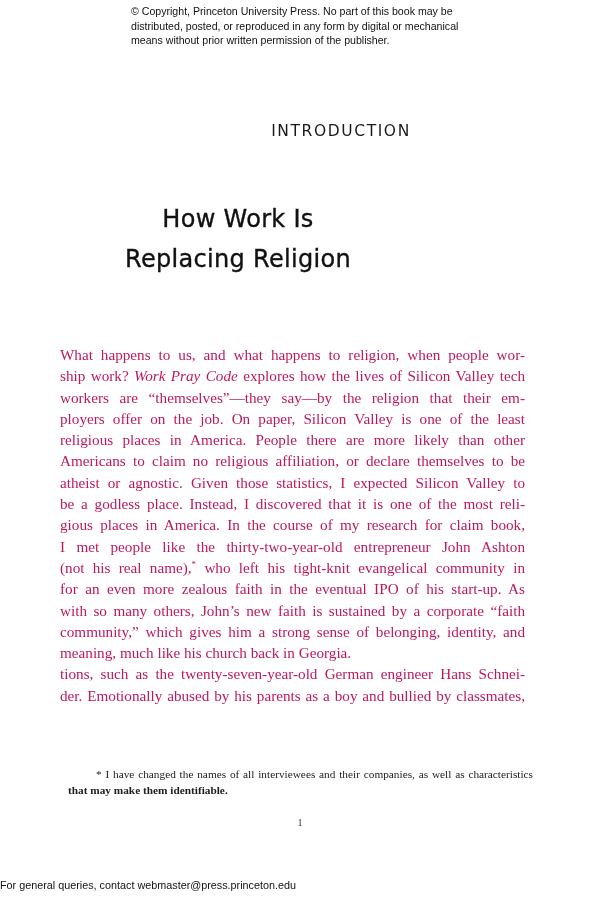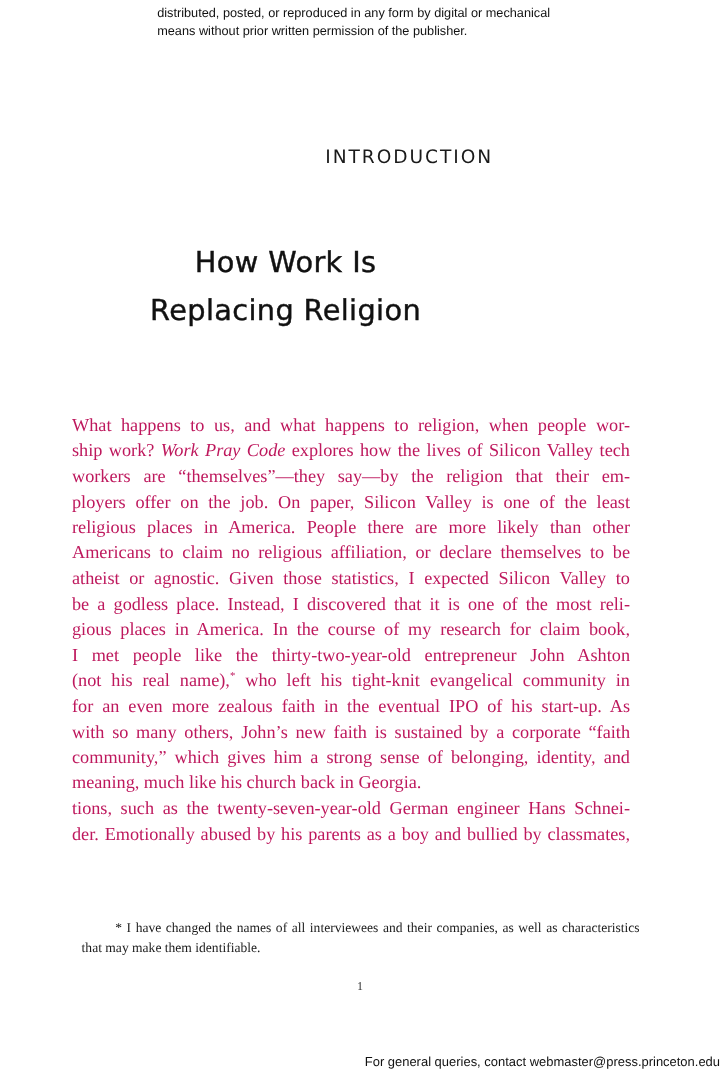--- a/index.html
+++ b/index.html
@@ -85,47 +85,48 @@
       font-family: "Liberation Serif", serif;
       font-size: 11.3px;
       line-height: 16.2px;
       color: #1c1c1c;
     }
     .footnote .fline {
       white-space: nowrap;
       text-align: justify;
       text-align-last: justify;
     }
-    .footnote .fline.last { text-align-last: left; }
+    .footnote .fline.last { text-align-last: left; font-weight: bold; }
     .footnote .fline.first { padding-left: 28px; }
     .page-number {
       position: absolute;
       top: 817px;
       left: 0;
       width: 600px;
       text-align: center;
       font-family: "Liberation Serif", serif;
       font-size: 10px;
       color: #333;
     }
     .footer-contact {
       position: absolute;
       top: 879px;
       left: 0;
       width: 600px;
-      text-align: right;
+      text-align: left;
       font-family: "Liberation Sans", sans-serif;
       font-size: 10.8px;
       color: #111;
     }
   </style>
 </head>
 <body>
 
 <div class="copyright">
+  <div>© Copyright, Princeton University Press. No part of this book may be</div>
   <div>distributed, posted, or reproduced in any form by digital or mechanical</div>
   <div>means without prior written permission of the publisher.</div>
 </div>
 
 <div class="chapter-label">INTRODUCTION</div>
 
 <div class="chapter-title">
   <div>How Work Is</div>
   <div>Replacing Religion</div>
 </div>

